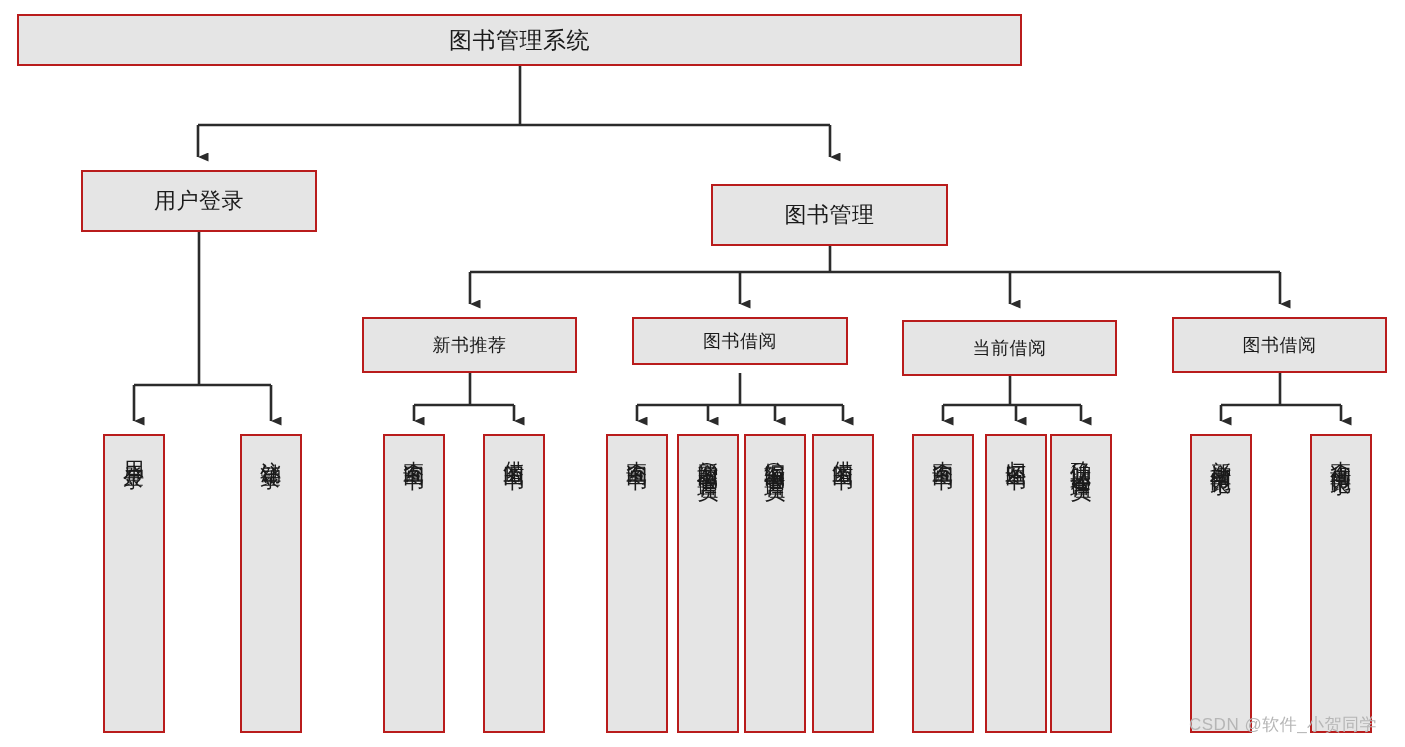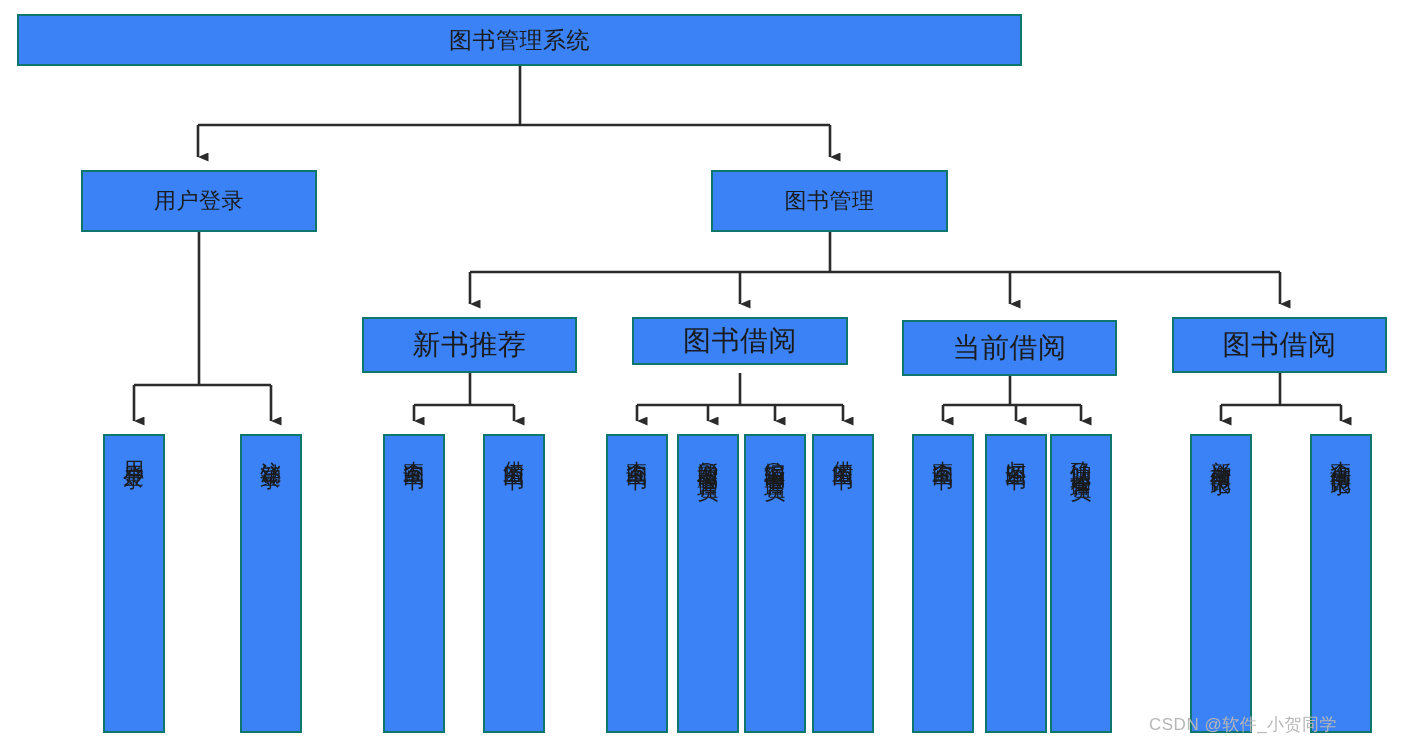--- a/index.html
+++ b/index.html
@@ -16,22 +16,22 @@
   }
   #diagram-root {
     position: relative;
     width: 1405px;
     height: 747px;
     background: #ffffff;
   }
   .node {
     position: absolute;
     box-sizing: border-box;
-    background: #3b82f6;
-    border: 2px solid #0f766e;
+    background: #e5e5e5;
+    border: 2px solid #b91c1c;
     display: flex;
     align-items: center;
     justify-content: center;
     color: #1a1a1a;
   }
   .node-label {
     display: block;
     text-align: center;
     line-height: 1.16;
     letter-spacing: 0.5px;
@@ -48,33 +48,33 @@
   .node.vertical .node-label {
     writing-mode: vertical-rl;
     text-orientation: upright;
     font-size: 21px;
     line-height: 1.32;
     letter-spacing: 3px;
     white-space: nowrap;
   }
   .node.root .node-label { font-size: 23px; }
   .node.level2 .node-label { font-size: 22px; }
-  .node.level3 .node-label { font-size: 28px; }
+  .node.level3 .node-label { font-size: 18px; }
 
   #connectors {
     position: absolute;
     left: 0;
     top: 0;
     width: 1405px;
     height: 747px;
     pointer-events: none;
   }
   #watermark {
     position: absolute;
-    left: 1149px;
+    left: 1189px;
     top: 713px;
     font-size: 17px;
     color: #b6b6b6;
     white-space: nowrap;
     letter-spacing: 0.5px;
   }
 </style>
 </head>
 <body>
 
@@ -130,21 +130,21 @@
     </g>
   </svg>
 
   <div class="node horizontal root" style="left:17px; top:14px; width:1005px; height:52px;">
     <span class="node-label">图书管理系统</span>
   </div>
 
   <div class="node horizontal level2" style="left:81px; top:170px; width:236px; height:62px;">
     <span class="node-label">用户登录</span>
   </div>
-  <div class="node horizontal level2" style="left:711px; top:170px; width:237px; height:62px;">
+  <div class="node horizontal level2" style="left:711px; top:184px; width:237px; height:62px;">
     <span class="node-label">图书管理</span>
   </div>
 
   <div class="node horizontal level3" style="left:362px; top:317px; width:215px; height:56px;">
     <span class="node-label">新书推荐</span>
   </div>
   <div class="node horizontal level3" style="left:632px; top:317px; width:216px; height:48px;">
     <span class="node-label">图书借阅</span>
   </div>
   <div class="node horizontal level3" style="left:902px; top:320px; width:215px; height:56px;">

